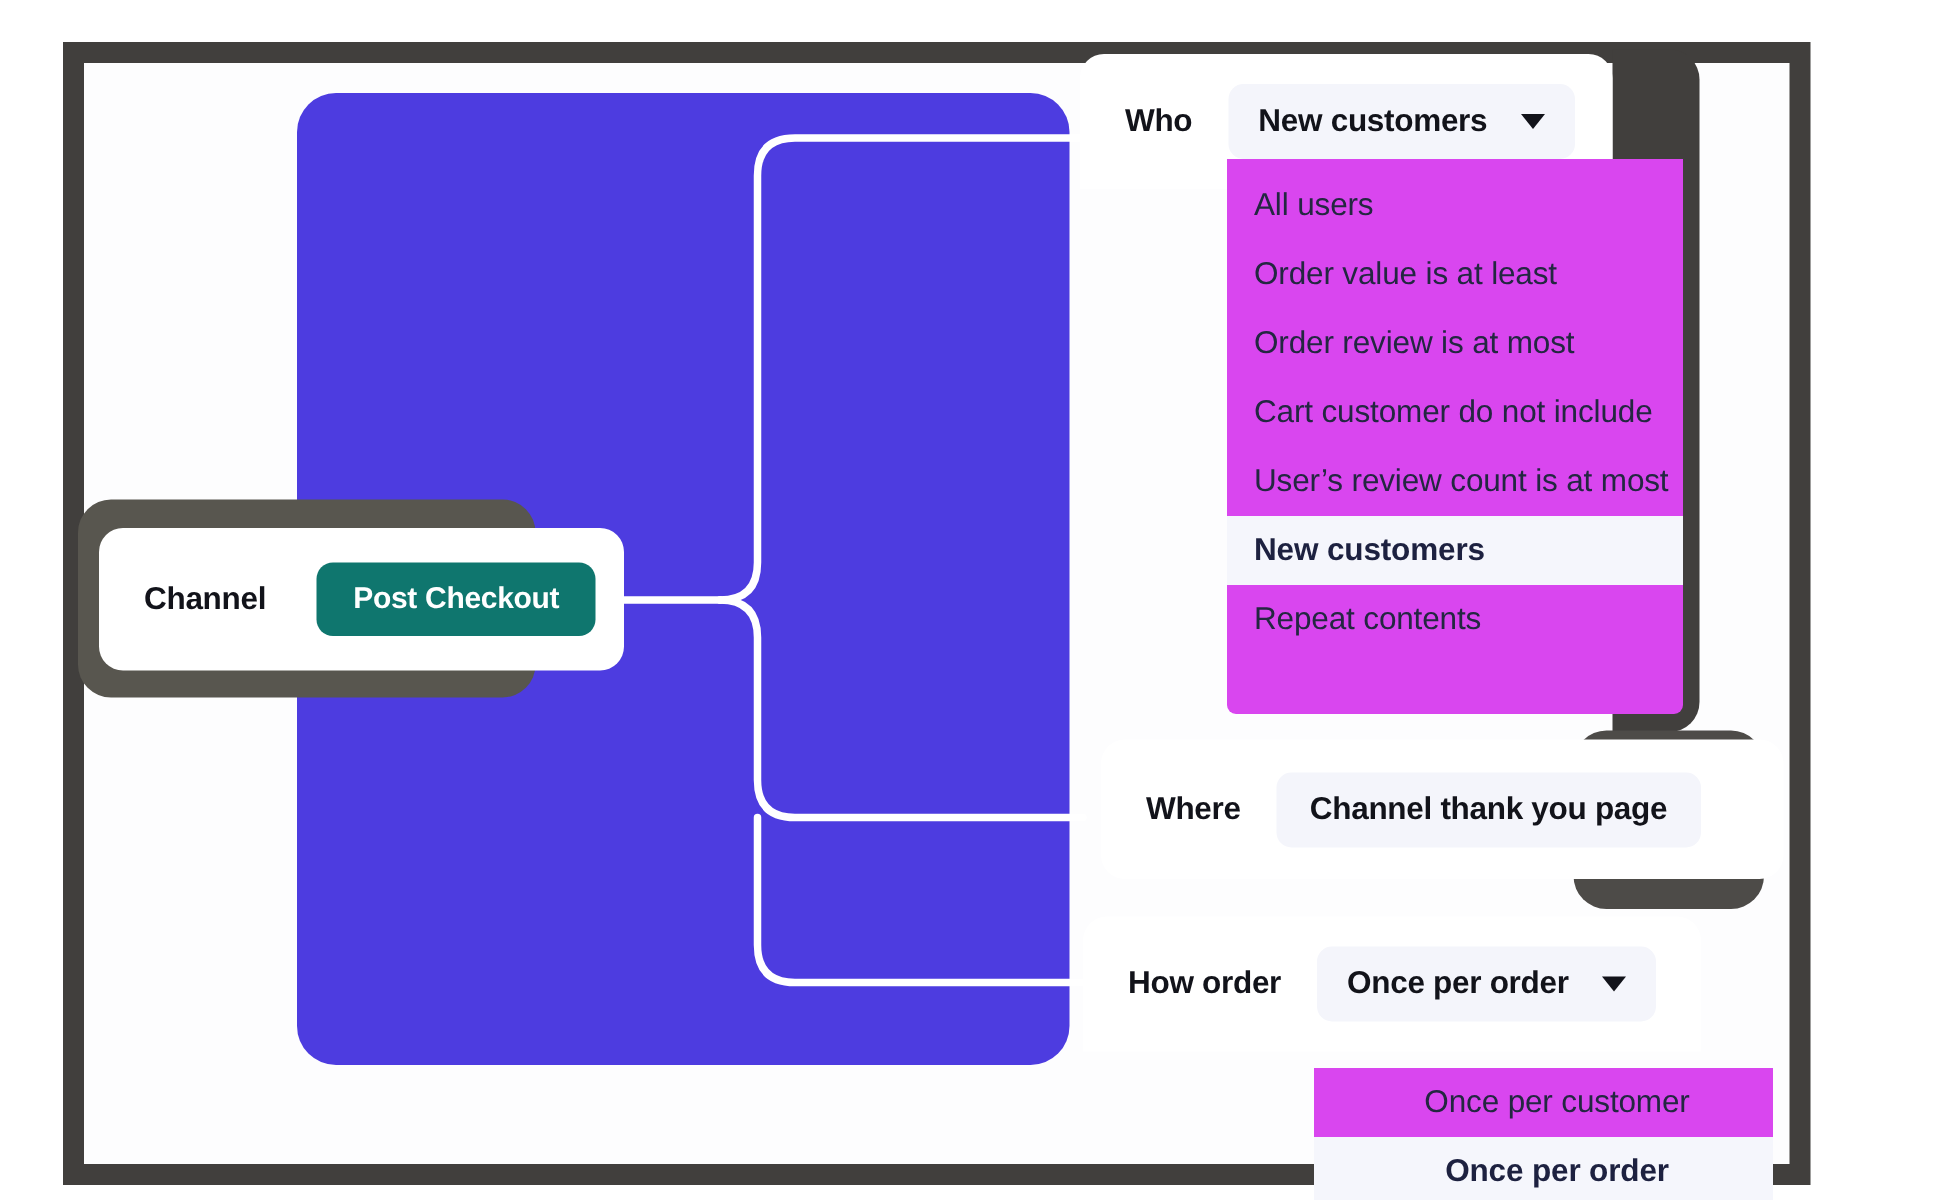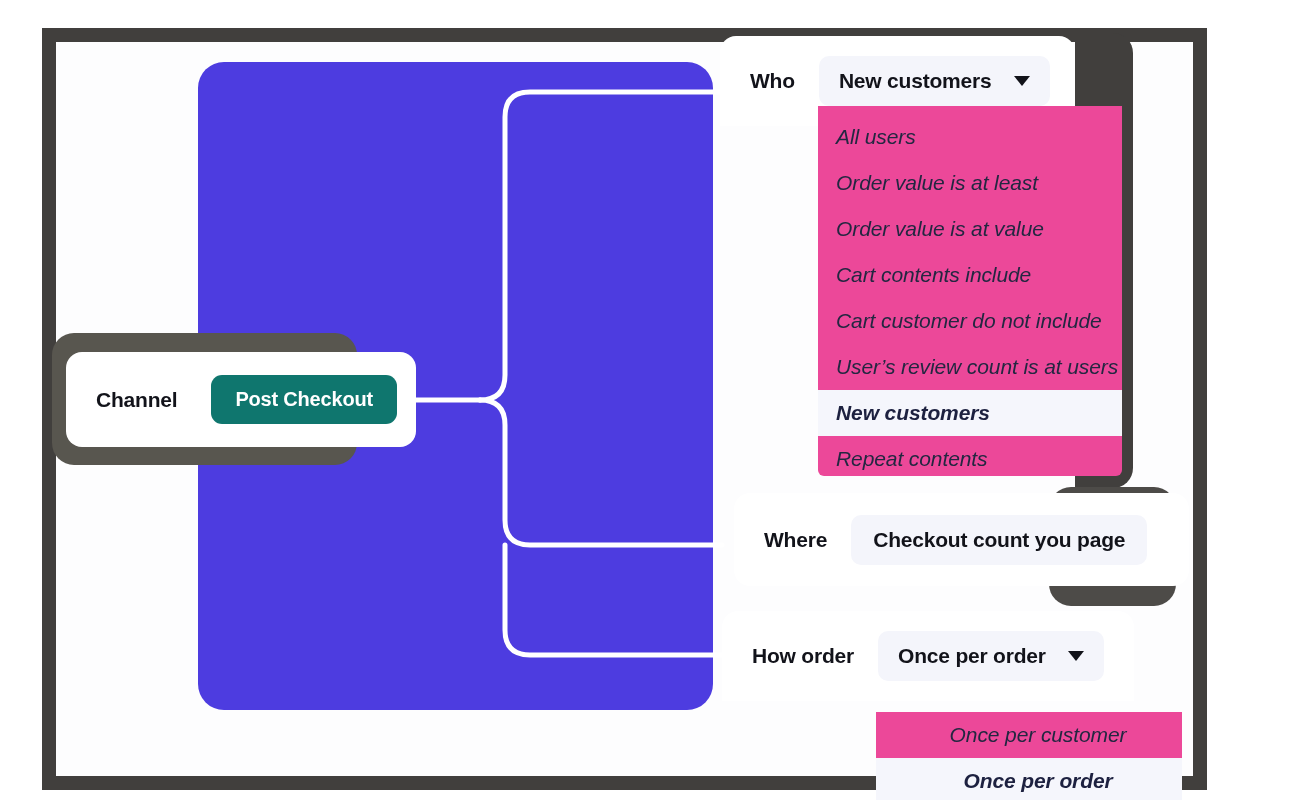--- a/index.html
+++ b/index.html
@@ -143,25 +143,24 @@
     width: 0;
     height: 0;
     border-left: 8px solid transparent;
     border-right: 8px solid transparent;
     border-top: 10px solid #12131a;
     flex: none;
   }
 
   .dropdown {
     position: absolute;
-    background: #ec4899;
+    background: #d946ef;
     z-index: 8;
     padding: 8px 0;
     box-sizing: border-box;
-    font-style: italic;
   }
   .dropdown-who {
     left: 818px;
     top: 106px;
     width: 304px;
     height: 370px;
     border-radius: 0 0 6px 6px;
   }
   .dd-item {
     font-size: 21px;
@@ -268,32 +267,31 @@
     <span class="card-label">Who</span>
     <span class="pill-soft">
       <span>New customers</span>
       <span class="caret"></span>
     </span>
   </div>
 
   <div class="dropdown dropdown-who">
     <div class="dd-item">All users</div>
     <div class="dd-item">Order value is at least</div>
-    <div class="dd-item">Order value is at value</div>
-    <div class="dd-item">Cart contents include</div>
+    <div class="dd-item">Order review is at most</div>
     <div class="dd-item">Cart customer do not include</div>
-    <div class="dd-item">User’s review count is at users</div>
+    <div class="dd-item">User’s review count is at most</div>
     <div class="dd-item selected">New customers</div>
     <div class="dd-item">Repeat contents</div>
   </div>
 
   <div class="where-shadow"></div>
   <div class="card card-where">
     <span class="card-label">Where</span>
-    <span class="pill-soft-static">Checkout count you page</span>
+    <span class="pill-soft-static">Channel thank you page</span>
   </div>
 
   <div class="card card-howoften">
     <span class="card-label">How order</span>
     <span class="pill-soft">
       <span>Once per order</span>
       <span class="caret"></span>
     </span>
   </div>
 

